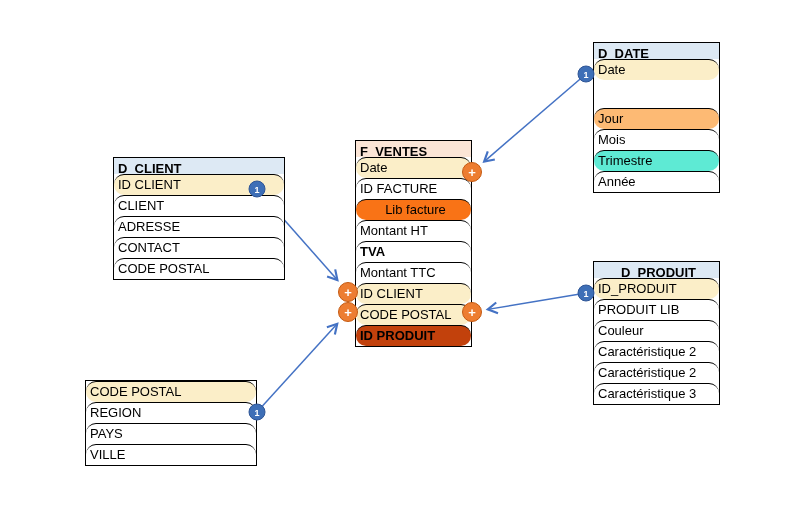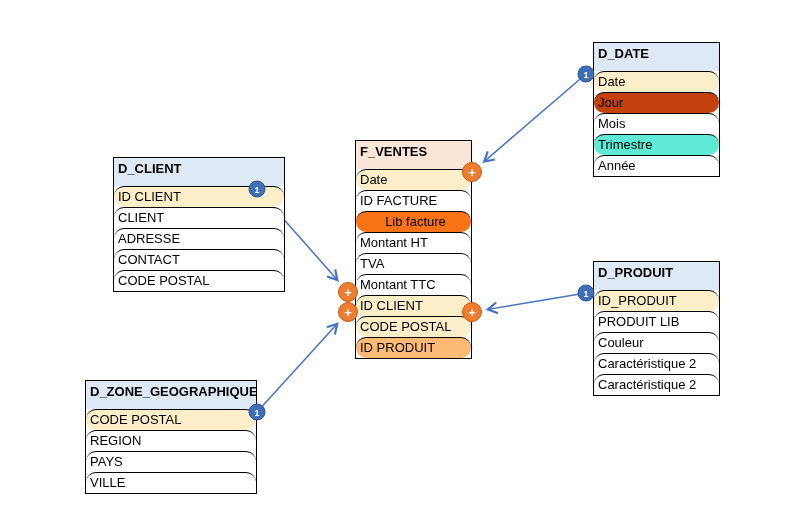--- a/index.html
+++ b/index.html
@@ -6,21 +6,21 @@
   #canvas{
     position:relative;width:811px;height:506px;background:#ffffff;
     font-family:"Liberation Sans",sans-serif;overflow:hidden;
   }
   #connector-layer{position:absolute;left:0;top:0;width:811px;height:506px;}
   .entity{
     position:absolute;border:1px solid #000;background:#fff;
     box-sizing:border-box;font-size:13px;color:#000;
   }
   .entity-header{
-    height:28px;line-height:22px;padding:0 0 0 4px;font-weight:bold;
+    height:16px;line-height:22px;padding:0 0 0 4px;font-weight:bold;
     white-space:nowrap;overflow:hidden;
   }
   .field-row{
     height:20px;line-height:20px;padding:0 0 0 4px;border-top:1px solid #000;
     white-space:nowrap;overflow:hidden;border-radius:10px;
   }
   .badge{
     position:absolute;transform:translate(-50%,-50%);border-radius:50%;
     display:flex;align-items:center;justify-content:center;
     color:#fff;font-weight:bold;box-sizing:border-box;z-index:3;
@@ -46,53 +46,53 @@
     </svg>
 <div class="entity" style="left: 85px; top: 157px; width: 172px; border-color: rgb(0, 0, 0); margin-left: 28px;">
       <div class="entity-header" style="background: rgb(221, 233, 244);">D_CLIENT</div>
       <div class="field-row" style="border-top-color: rgb(0, 0, 0); background: rgb(251, 238, 200);">ID CLIENT</div>
       <div class="field-row" style="border-top-color: rgb(0, 0, 0); background: rgb(255, 255, 255);">CLIENT</div>
       <div class="field-row" style="border-top-color: rgb(0, 0, 0); background: rgb(255, 255, 255);">ADRESSE</div>
       <div class="field-row" style="border-top-color: rgb(0, 0, 0); background: rgb(255, 255, 255);">CONTACT</div>
       <div class="field-row" style="border-top-color: rgb(0, 0, 0); background: rgb(255, 255, 255);">CODE POSTAL</div>
     </div>
     <div class="entity" style="left: 85px; top: 380px; width: 172px; border-color: rgb(0, 0, 0);">
-      <div class="entity-header" style="background: rgb(221, 233, 244);">D_ZONE_GEOGRAPHIQUE</div>
       <div class="field-row" style="border-top-color: rgb(0, 0, 0); background: rgb(251, 238, 200);">CODE POSTAL</div>
       <div class="field-row" style="border-top-color: rgb(0, 0, 0); background: rgb(255, 255, 255);">REGION</div>
       <div class="field-row" style="border-top-color: rgb(0, 0, 0); background: rgb(255, 255, 255);">PAYS</div>
       <div class="field-row" style="border-top-color: rgb(0, 0, 0); background: rgb(255, 255, 255);">VILLE</div>
     </div>
     <div class="entity" style="left: 355px; top: 140px; width: 117px; border-color: rgb(0, 0, 0);">
       <div class="entity-header" style="background: rgb(251, 229, 214);">F_VENTES</div>
       <div class="field-row" style="border-top-color: rgb(0, 0, 0); background: rgb(251, 238, 200);">Date</div>
       <div class="field-row" style="border-top-color: rgb(0, 0, 0); background: rgb(255, 255, 255);">ID FACTURE</div>
       <div class="field-row" style="border-top-color: rgb(0, 0, 0); background: #f97316; text-align: center;">Lib facture</div>
       <div class="field-row" style="border-top-color: rgb(0, 0, 0); background: rgb(255, 255, 255);">Montant HT</div>
-      <div class="field-row" style="border-top-color: rgb(0, 0, 0); background: rgb(255, 255, 255);">TVA</div>
+      <div class="field-row" style="border-top-color: rgb(0, 0, 0); background: rgb(255, 255, 255); font-weight: bold;">TVA</div>
       <div class="field-row" style="border-top-color: rgb(0, 0, 0); background: rgb(255, 255, 255);">Montant TTC</div>
       <div class="field-row" style="border-top-color: rgb(0, 0, 0); background: rgb(251, 238, 200);">ID CLIENT</div>
       <div class="field-row" style="border-top-color: rgb(0, 0, 0); background: rgb(251, 238, 200);">CODE POSTAL</div>
-      <div class="field-row" style="border-top-color: rgb(0, 0, 0); background: #fdba74;">ID PRODUIT</div>
+      <div class="field-row" style="border-top-color: rgb(0, 0, 0); background: #c2410c; font-weight: bold;">ID PRODUIT</div>
     </div>
     <div class="entity" style="left: 593px; top: 42px; width: 127px; border-color: rgb(0, 0, 0);">
       <div class="entity-header" style="background: rgb(221, 233, 244);">D_DATE</div>
       <div class="field-row" style="border-top-color: rgb(0, 0, 0); background: rgb(251, 238, 200);">Date</div>
-      <div class="field-row" style="border-top-color: rgb(0, 0, 0); background: #c2410c;">Jour</div>
+      <div class="field-row" style="border-top-color: rgb(0, 0, 0); background: #fdba74; margin-top: 28px;">Jour</div>
       <div class="field-row" style="border-top-color: rgb(0, 0, 0); background: rgb(255, 255, 255);">Mois</div>
       <div class="field-row" style="border-top-color: rgb(0, 0, 0); background: #5eead4;">Trimestre</div>
       <div class="field-row" style="border-top-color: rgb(0, 0, 0); background: rgb(255, 255, 255);">Année</div>
     </div>
     <div class="entity" style="left: 593px; top: 261px; width: 127px; border-color: rgb(0, 0, 0);">
-      <div class="entity-header" style="background: rgb(221, 233, 244);">D_PRODUIT</div>
+      <div class="entity-header" style="background: rgb(221, 233, 244); text-align: center;">D_PRODUIT</div>
       <div class="field-row" style="border-top-color: rgb(0, 0, 0); background: rgb(251, 238, 200);">ID_PRODUIT</div>
       <div class="field-row" style="border-top-color: rgb(0, 0, 0); background: rgb(255, 255, 255);">PRODUIT LIB</div>
       <div class="field-row" style="border-top-color: rgb(0, 0, 0); background: rgb(255, 255, 255);">Couleur</div>
       <div class="field-row" style="border-top-color: rgb(0, 0, 0); background: rgb(255, 255, 255);">Caractéristique 2</div>
       <div class="field-row" style="border-top-color: rgb(0, 0, 0); background: rgb(255, 255, 255);">Caractéristique 2</div>
+      <div class="field-row" style="border-top-color: rgb(0, 0, 0); background: rgb(255, 255, 255);">Caractéristique 3</div>
     </div>
     <div class="badge one" style="left: 257px; top: 189px; background: rgb(62, 111, 183); border: 1px solid rgb(46, 85, 150); color: rgb(255, 255, 255);">1</div>
     <div class="badge many" style="left: 348px; top: 292px; background: rgb(237, 125, 49); border: 1px solid rgb(197, 90, 17); color: rgb(255, 255, 255);">+</div>
     <div class="badge one" style="left: 257px; top: 412px; background: rgb(62, 111, 183); border: 1px solid rgb(46, 85, 150); color: rgb(255, 255, 255);">1</div>
     <div class="badge many" style="left: 348px; top: 312px; background: rgb(237, 125, 49); border: 1px solid rgb(197, 90, 17); color: rgb(255, 255, 255);">+</div>
     <div class="badge one" style="left: 586px; top: 74px; background: rgb(62, 111, 183); border: 1px solid rgb(46, 85, 150); color: rgb(255, 255, 255);">1</div>
     <div class="badge many" style="left: 472px; top: 172px; background: rgb(237, 125, 49); border: 1px solid rgb(197, 90, 17); color: rgb(255, 255, 255);">+</div>
     <div class="badge one" style="left: 586px; top: 293px; background: rgb(62, 111, 183); border: 1px solid rgb(46, 85, 150); color: rgb(255, 255, 255);">1</div>
     <div class="badge many" style="left: 472px; top: 312px; background: rgb(237, 125, 49); border: 1px solid rgb(197, 90, 17); color: rgb(255, 255, 255);">+</div>
   </div>

